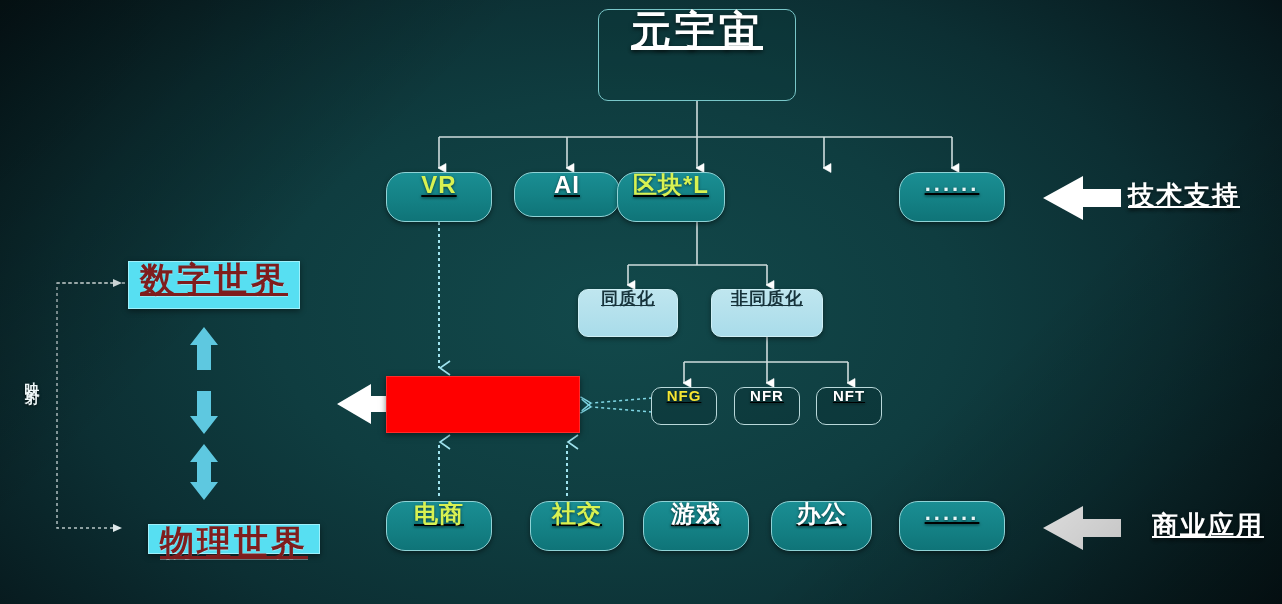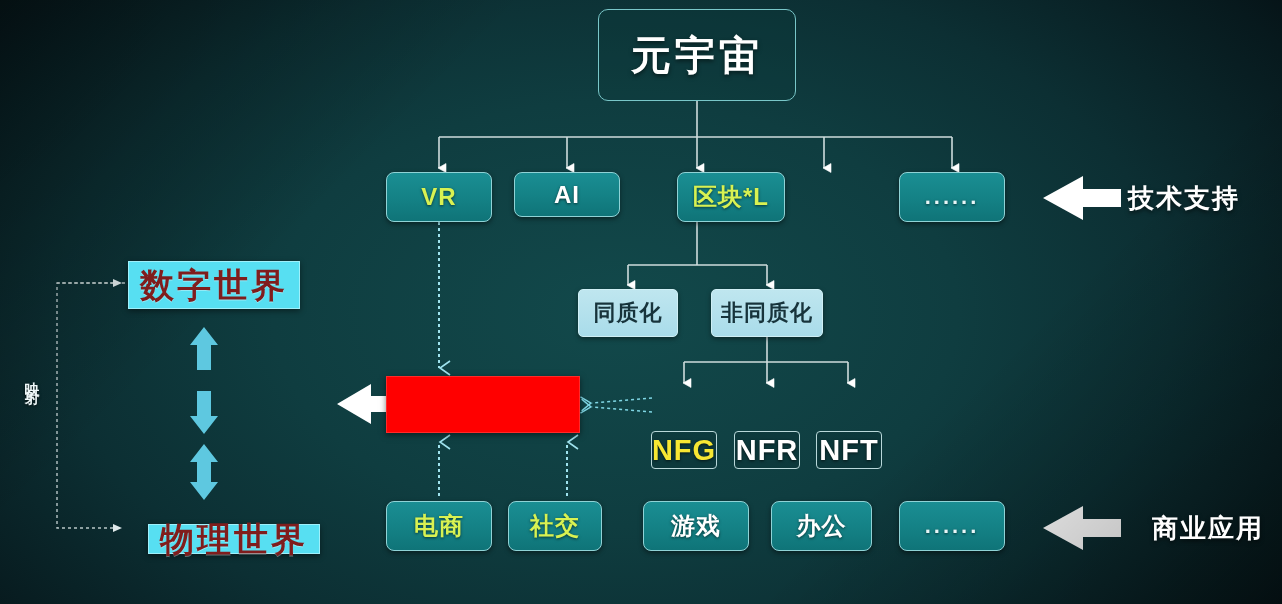--- a/index.html
+++ b/index.html
@@ -13,52 +13,53 @@
     background:
       radial-gradient(ellipse 900px 560px at 48% 52%, #12494b 0%, #0f3d40 38%, #0c2f33 62%, #07191d 88%, #040d10 100%);
     overflow:hidden;
   }
   #stage::after{
     content:"";position:absolute;inset:0;pointer-events:none;
     background:linear-gradient(135deg, rgba(0,0,0,.38) 0%, rgba(0,0,0,0) 28%, rgba(0,0,0,0) 72%, rgba(0,0,0,.38) 100%);
   }
   svg.lines{position:absolute;left:0;top:0;width:1282px;height:604px;overflow:visible;}
   .node{
-    position:absolute;display:flex;align-items:center;justify-content:center;
+    position:absolute;display:flex;justify-content:center;
     box-sizing:border-box;text-align:center;line-height:1;white-space:nowrap;
     z-index:3;
+    text-decoration:underline;
   }
   
   .root{
     border:1.5px solid #79c7c9;border-radius:10px;
     background:rgba(12,58,60,.25);
     color:#ffffff;font-weight:700;font-size:40px;letter-spacing:4px;
     text-shadow:0 2px 4px rgba(0,0,0,.55);
   }
   
   .teal{
-    border:1.5px solid #8fd3d6;border-radius:8px;
+    border:1.5px solid #8fd3d6;border-radius:19px;
     background:linear-gradient(180deg,#1a8e93 0%,#148185 55%,#0f7478 100%);
     font-weight:700;font-size:24px;letter-spacing:1px;
     box-shadow:0 2px 5px rgba(0,0,0,.45);
   }
   .txt-white{color:#ffffff;text-shadow:0 1px 3px rgba(0,0,0,.6);}
   .txt-lime{color:#d8f252;text-shadow:0 1px 3px rgba(0,0,0,.6);}
   .txt-dots{color:#e8f6f7;letter-spacing:3px;font-size:22px;}
   
   .lightblue{
-    border:1.5px solid #cfeff5;border-radius:5px;
+    border:1.5px solid #cfeff5;border-radius:10px;
     background:linear-gradient(180deg,#bfe6ef 0%,#a9dcea 100%);
-    color:#17333b;font-weight:700;font-size:22px;letter-spacing:1px;
+    color:#17333b;font-weight:700;font-size:17px;letter-spacing:1px;
     box-shadow:0 2px 5px rgba(0,0,0,.4);
   }
   
   .outline{
-    border:1.5px solid #b9d8da;border-radius:4px;background:rgba(10,45,48,.35);
-    font-weight:700;font-size:29px;letter-spacing:1px;margin-top:44px;
+    border:1.5px solid #b9d8da;border-radius:10px;background:rgba(10,45,48,.35);
+    font-weight:700;font-size:15px;letter-spacing:1px;
   }
   
   .world{
     background:#57dff2;border:1px solid #9ff0fb;
     color:#7f1d1d;font-weight:700;font-size:34px;letter-spacing:3px;
     text-shadow:0 1px 0 rgba(255,255,255,.35);
     box-shadow:0 2px 6px rgba(0,0,0,.45);
   }
   
   .center-label{
@@ -162,21 +163,21 @@
   <div class="node root" style="left:598px;top:9px;width:198px;height:92px;">
     <span>元宇宙</span>
   </div>
 
   <div class="node teal" style="left:386px;top:172px;width:106px;height:50px;">
     <span class="txt-lime">VR</span>
   </div>
   <div class="node teal" style="left:514px;top:172px;width:106px;height:45px;">
     <span class="txt-white">AI</span>
   </div>
-  <div class="node teal" style="left:677px;top:172px;width:108px;height:50px;">
+  <div class="node teal" style="left:617px;top:172px;width:108px;height:50px;">
     <span class="txt-lime">区块*L</span>
   </div>
   <div class="node teal" style="left:899px;top:172px;width:106px;height:50px;">
     <span class="txt-white txt-dots">......</span>
   </div>
 
   <div class="node lightblue" style="left:578px;top:289px;width:100px;height:48px;">
     <span>同质化</span>
   </div>
   <div class="node lightblue" style="left:711px;top:289px;width:112px;height:48px;">
@@ -193,21 +194,21 @@
     <span class="txt-white">NFT</span>
   </div>
 
   <div class="node redbox" style="left:386px;top:376px;width:194px;height:57px;">
     <span></span>
   </div>
 
   <div class="node teal" style="left:386px;top:501px;width:106px;height:50px;">
     <span class="txt-lime">电商</span>
   </div>
-  <div class="node teal" style="left:508px;top:501px;width:94px;height:50px;">
+  <div class="node teal" style="left:530px;top:501px;width:94px;height:50px;">
     <span class="txt-lime">社交</span>
   </div>
   <div class="node teal" style="left:643px;top:501px;width:106px;height:50px;">
     <span class="txt-white">游戏</span>
   </div>
   <div class="node teal" style="left:771px;top:501px;width:101px;height:50px;">
     <span class="txt-white">办公</span>
   </div>
   <div class="node teal" style="left:899px;top:501px;width:106px;height:50px;">
     <span class="txt-white txt-dots">......</span>

